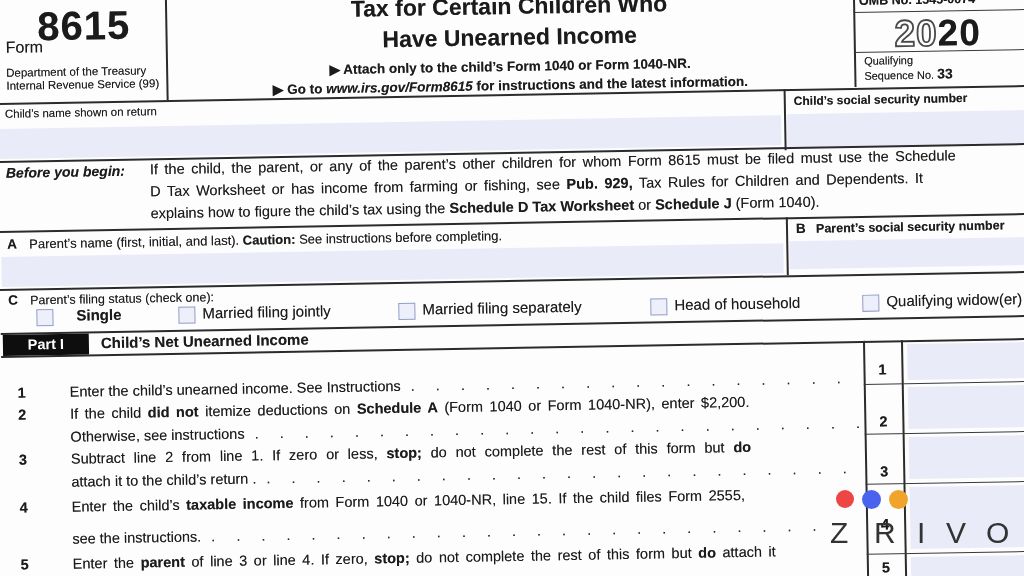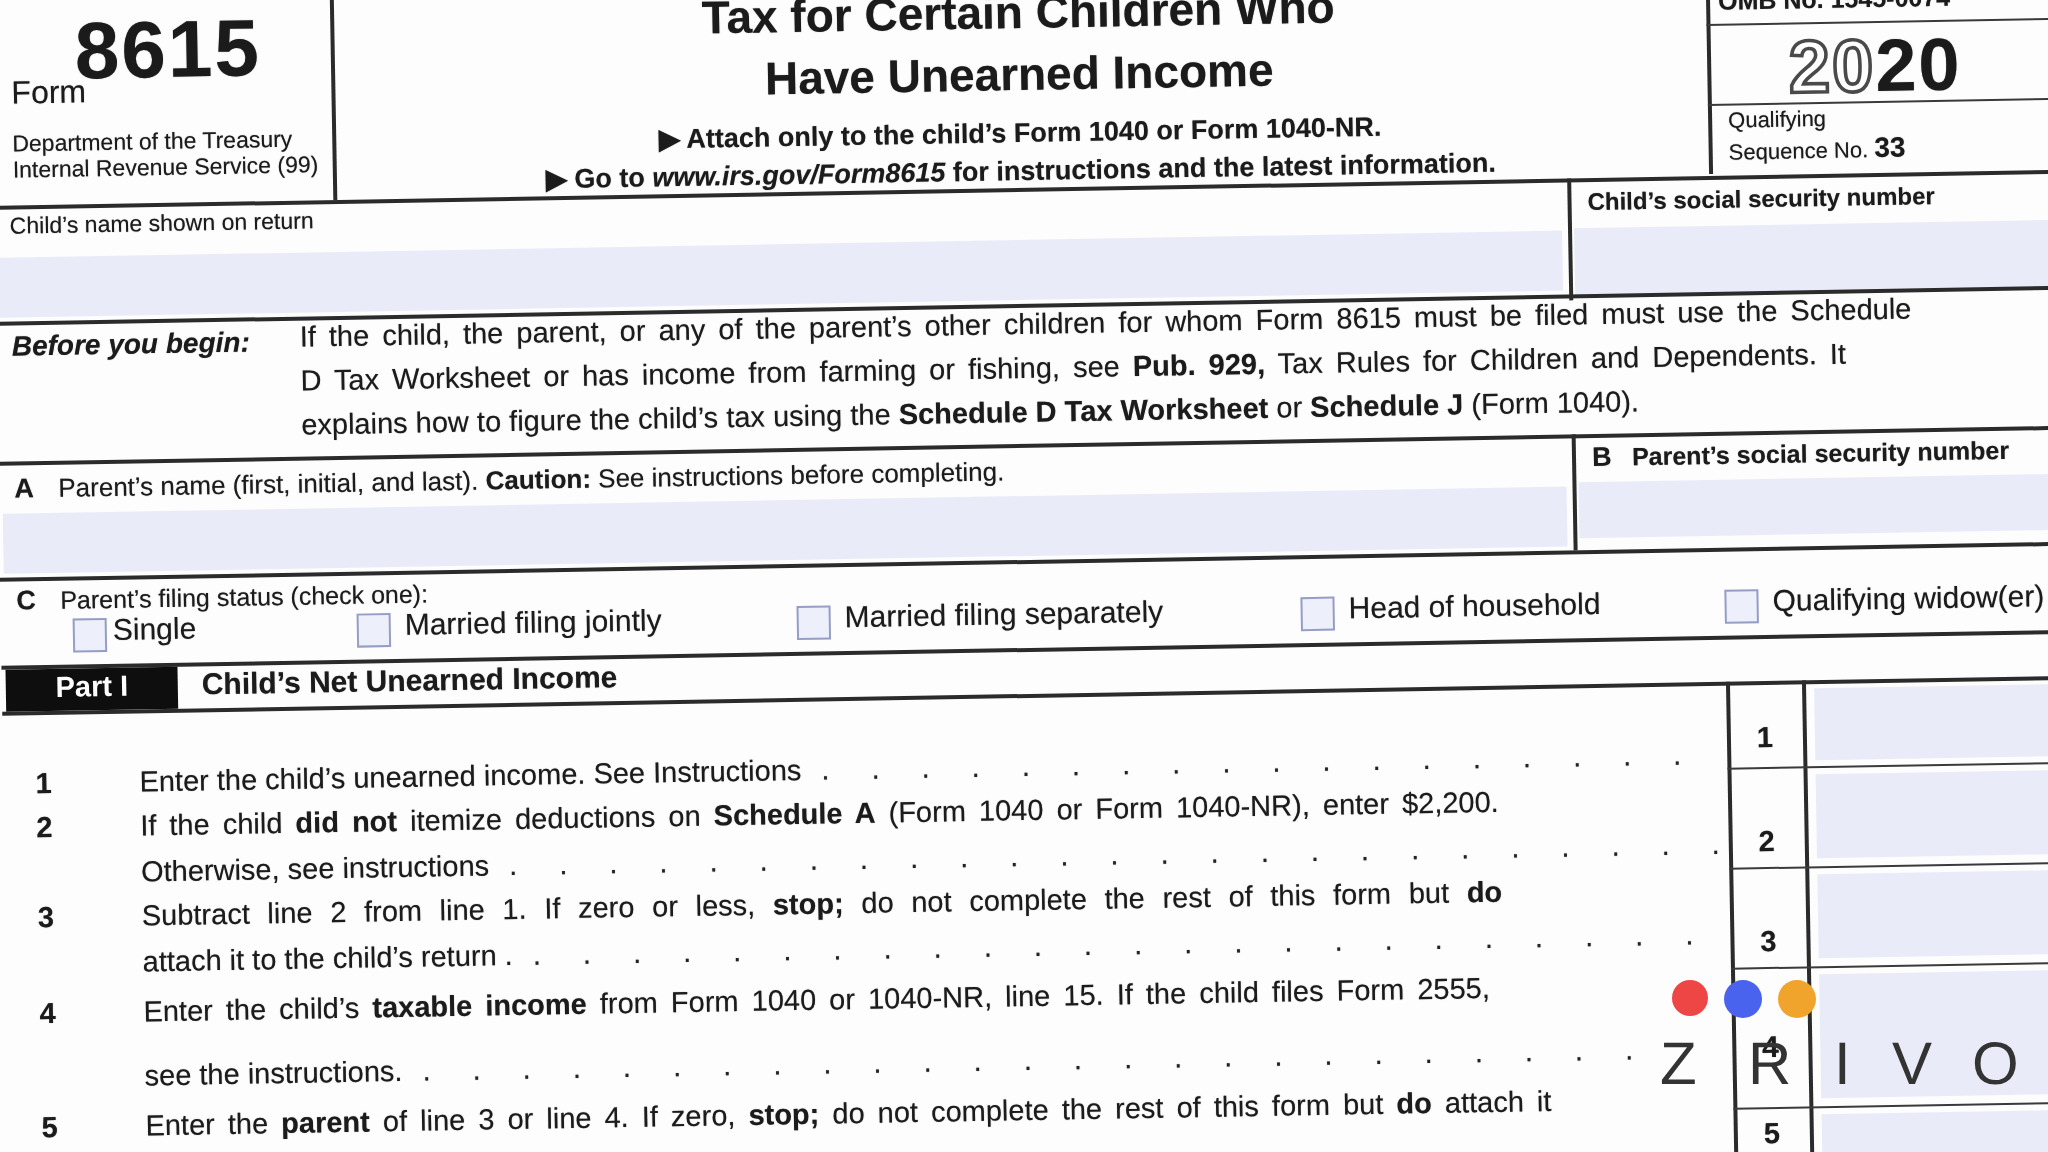--- a/index.html
+++ b/index.html
@@ -77,21 +77,21 @@
   <div class="abs vline" style="left:787px;top:222px;height:58px;"></div>
   <div class="abs b" style="left:797px;top:226px;font-size:13.5px;">B</div>
   <div class="abs b nw" style="left:817px;top:227px;font-size:12.5px;">Parent’s social security number</div>
   <div class="abs field" style="left:790px;top:246px;width:250px;height:28px;"></div>
   <div class="abs hline" style="left:0;top:280px;width:1030px;"></div>
 
   <div class="abs b" style="left:8px;top:284px;font-size:13.5px;">C</div>
   <div class="abs nw" style="left:30px;top:285px;font-size:12.5px;">Parent’s filing status (check one):</div>
 
   <span class="abs cb" style="left:36px;top:301px;"></span>
-  <span class="abs cbl nw" style="left:56px;top:299px;">Single</span>
+  <span class="abs cbl nw" style="left:76px;top:299px;font-weight:bold;">Single</span>
   <span class="abs cb" style="left:178px;top:301px;"></span>
   <span class="abs cbl nw" style="left:202px;top:299px;">Married filing jointly</span>
   <span class="abs cb" style="left:398px;top:301px;"></span>
   <span class="abs cbl nw" style="left:422px;top:299px;">Married filing separately</span>
   <span class="abs cb" style="left:650px;top:301px;"></span>
   <span class="abs cbl nw" style="left:674px;top:299px;">Head of household</span>
   <span class="abs cb" style="left:862px;top:301px;"></span>
   <span class="abs cbl nw" style="left:886px;top:299px;">Qualifying widow(er)</span>
 
   <div class="abs hline" style="left:0;top:324px;width:1030px;"></div>

